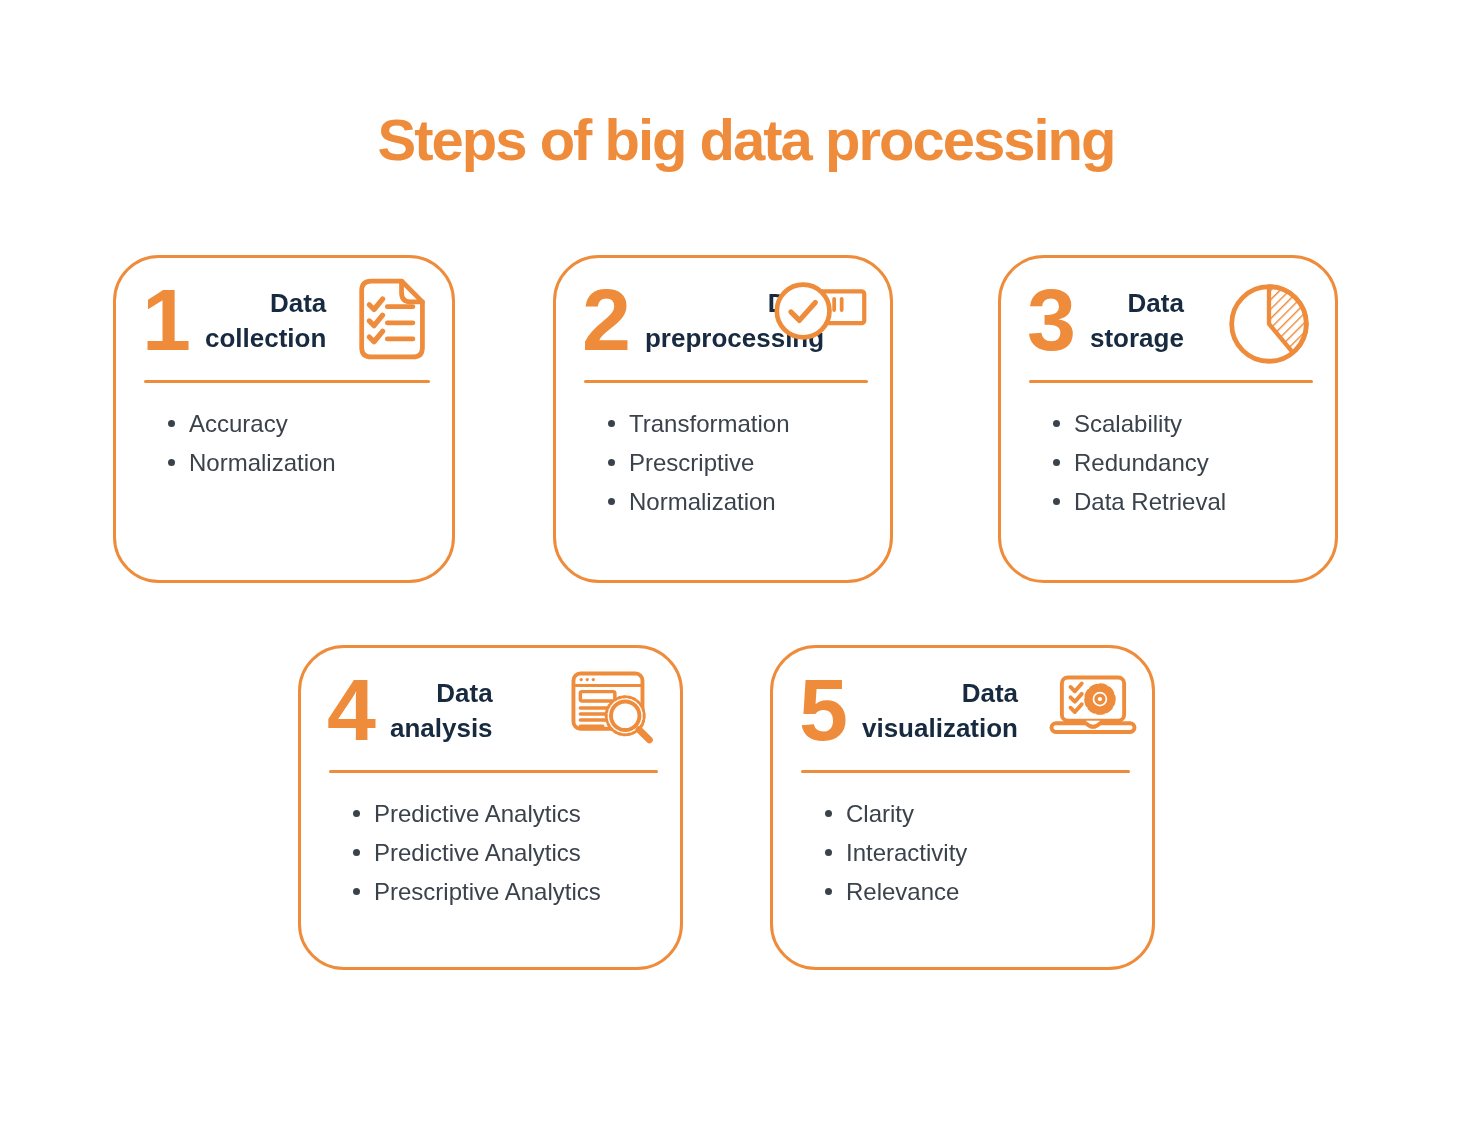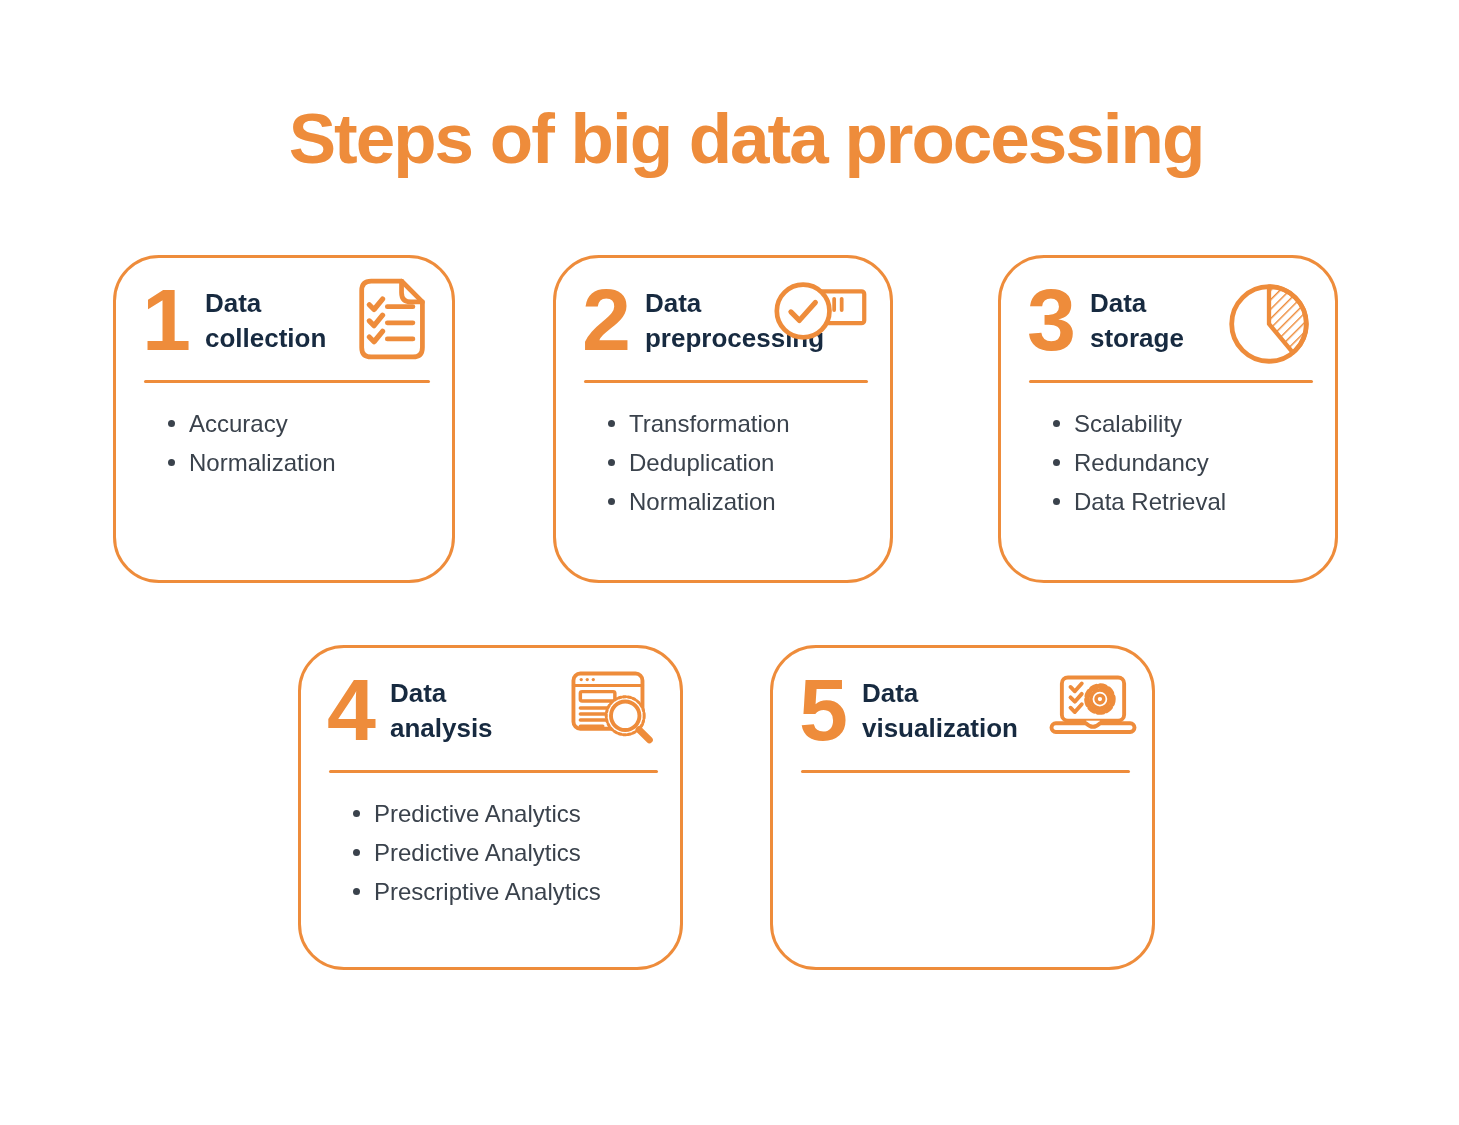--- a/index.html
+++ b/index.html
@@ -6,22 +6,22 @@
     --orange:#EE8C3B;
     --navy:#172A40;
     --gray:#3A424C;
   }
   html,body{margin:0;padding:0;}
   body{
     width:1459px;height:1125px;background:#ffffff;position:relative;overflow:hidden;
     font-family:"Liberation Sans", sans-serif;
   }
   .page-title{
-    position:absolute;left:0;right:0;top:100px;
-    text-align:center;font-size:71px;font-weight:bold;letter-spacing:-2px;
+    position:absolute;left:0;right:0;top:108px;
+    text-align:center;font-size:58px;font-weight:bold;letter-spacing:-2px;
     color:var(--orange);line-height:1.1;margin:0;padding-left:33px;
   }
   .card{
     position:absolute;box-sizing:border-box;background:#fff;
     border:3px solid var(--orange);border-radius:46px;
   }
   #card1{left:113px;top:255px;width:342px;height:328px;}
   #card2{left:553px;top:255px;width:340px;height:328px;}
   #card3{left:998px;top:255px;width:340px;height:328px;}
   #card4{left:298px;top:645px;width:385px;height:325px;}
@@ -31,21 +31,21 @@
     display:flex;align-items:flex-start;
   }
   .card-number{
     font-size:88px;font-weight:bold;color:var(--orange);
     line-height:80px;margin:2px 14px 0 0;flex:none;
   }
   .card-heading{
     margin:0;padding-top:8px;font-size:26px;font-weight:bold;
     color:var(--navy);line-height:35px;white-space:nowrap;
   }
-  .hl{display:block;}
+  .hl{display:block;text-align:right;}
   .card-icon{position:absolute;top:20px;right:22px;line-height:0;}
   #card5 .card-icon{right:14px;top:26px;}
   .card-divider{
     position:absolute;left:28px;right:22px;top:122px;height:3px;
     background:var(--orange);border-radius:2px;
   }
   .card-list{
     position:absolute;left:50px;right:28px;top:146px;
     list-style:none;margin:0;padding:0;
   }
@@ -104,21 +104,21 @@
       <path d="M56,22 V34" stroke-width="4"></path>
       <path d="M64,22 V34" stroke-width="4"></path>
       <path d="M72,22 V34" stroke-width="4"></path>
       <circle cx="31" cy="35" r="28" stroke-width="5" fill="#ffffff"></circle>
       <path d="M18,36 L27,45 L44,26" stroke-width="5.5"></path>
     </svg>
   </div>
   <div class="card-divider"></div>
   <ul class="card-list">
     <li>Transformation</li>
-    <li>Deduplication</li>
+    <li>Prescriptive</li>
     <li>Normalization</li>
   </ul>
 </section>
 
 <section class="card" id="card3">
   <div class="card-header">
     <div class="card-number">3</div>
     <h2 class="card-heading">
       <span class="hl">Data</span>
       <span class="hl">storage</span>
@@ -192,13 +192,18 @@
       <path d="M44,57 q8,8 16,0" stroke-width="4.5"></path>
       <path d="M26,15 l5,5 l8,-9" stroke-width="4.5"></path>
       <path d="M26,27 l5,5 l8,-9" stroke-width="4.5"></path>
       <path d="M26,39 l5,5 l8,-9" stroke-width="4.5"></path>
       <circle cx="60" cy="29" r="15" stroke-width="6.5" stroke-dasharray="5.5 4.6"></circle>
       <circle cx="60" cy="29" r="10.5" stroke-width="4" fill="#ffffff"></circle>
       <circle cx="60" cy="29" r="4.5" stroke-width="4" fill="#ffffff"></circle>
     </svg>
   </div>
   <div class="card-divider"></div>
+  <ul class="card-list">
+    <li>Clarity</li>
+    <li>Interactivity</li>
+    <li>Relevance</li>
+  </ul>
 </section>
 
 </body></html>

